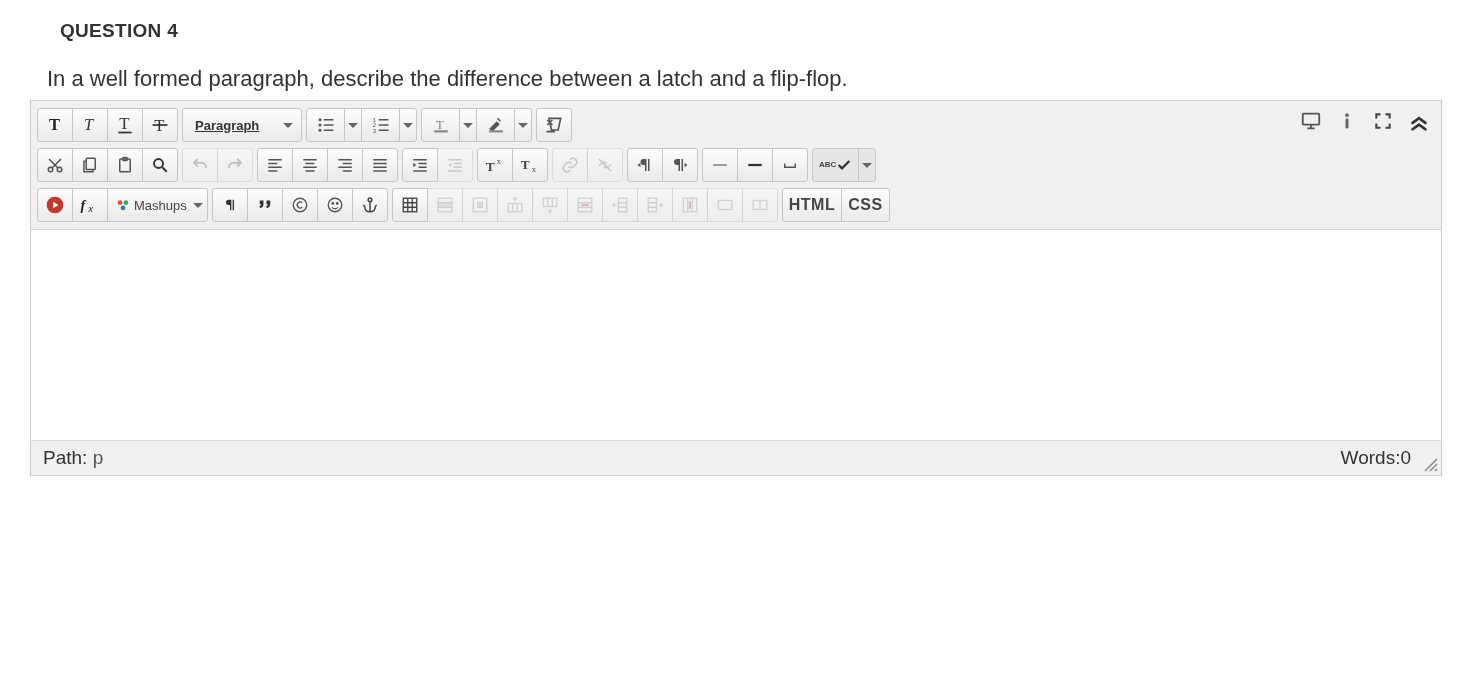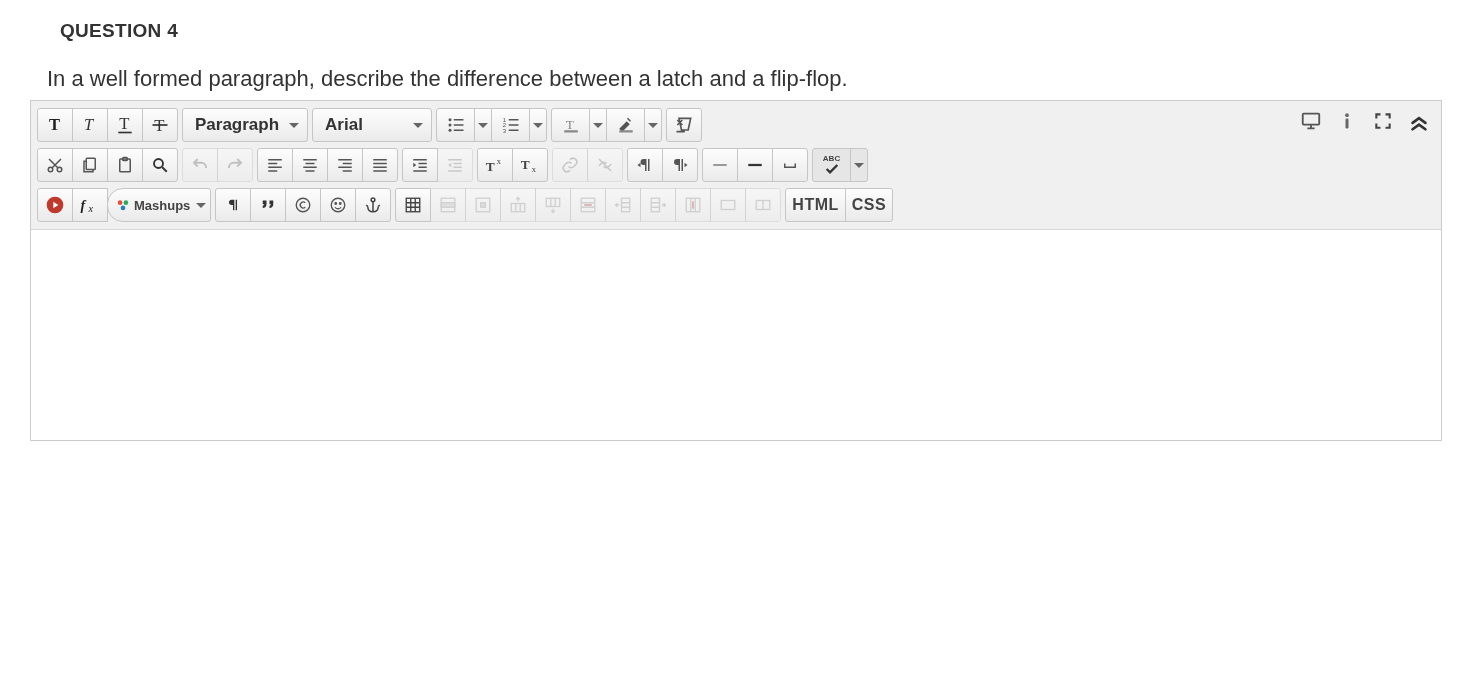--- a/index.html
+++ b/index.html
@@ -61,23 +61,24 @@
     margin-left: -1px;
   }
   .tb-group > :first-child { margin-left: 0; border-top-left-radius:3px; border-bottom-left-radius:3px;}
   .tb-group > :last-child { border-top-right-radius:3px; border-bottom-right-radius:3px;}
   .tb-btn.disabled { opacity: .45; cursor: default; }
   .tb-select {
     padding: 0 28px 0 12px;
     min-width: 120px;
     position: relative;
     font-weight: 700;
-    font-size: 17px;
+    font-size: 13px;
     justify-content: flex-start;
     color:#333;
+    text-decoration:underline;
   }
   .caret {
     position: absolute;
     right: 8px;
     width: 0; height: 0;
     border-left: 5px solid transparent;
     border-right: 5px solid transparent;
     border-top: 5px solid #666;
   }
   .tb-split {
@@ -137,25 +138,24 @@
   .resize-handle {
     position:absolute;
     right:2px; bottom:2px;
     width:16px;height:16px;
     cursor: nwse-resize;
   }
   .txt-small { font-size: 16px; font-weight:700; letter-spacing:0.5px;text-align:right; }
   .mashups-btn {
     min-width: auto;
     padding: 0 4px 0 8px;
-    font-weight:700;
+    font-weight:400;
     font-size:13px;
     gap:4px;
     position:relative;
-    border-radius:16px;
   }
 </style>
 </head>
 <body>
 
 <div class="question-title">QUESTION 4</div>
 <div class="question-prompt">In a well formed paragraph, describe the difference between a latch and a flip-flop.</div>
 
 <div class="editor-wrap">
   <div class="toolbar">
@@ -206,26 +206,20 @@
         <div class="tb-btn">
           <svg width="20" height="20" viewBox="0 0 24 24">
               <text x="5" y="19" font-family="Georgia" font-size="20" fill="#333">T</text>
               <line x1="3" y1="12" x2="21" y2="12" stroke="#333" stroke-width="2"></line>
             </svg>
         </div>
       </div>
       <div class="tb-group">
         <div class="tb-select">
           <span>Paragraph</span>
-          <span class="caret"></span>
-        </div>
-      </div>
-      <div class="tb-group">
-        <div class="tb-select">
-          <span>Arial</span>
           <span class="caret"></span>
         </div>
       </div>
       <div class="tb-group">
         <div class="tb-split">
           <div class="main">
               <svg width="18" height="18" viewBox="0 0 24 24" fill="#555">
                 <circle cx="4" cy="5" r="2"></circle>
                 <circle cx="4" cy="12" r="2"></circle>
                 <circle cx="4" cy="19" r="2"></circle>
@@ -440,21 +434,21 @@
             </svg>
           </div>
         <div class="tb-btn">
             <svg width="18" height="18" viewBox="0 0 24 24" fill="none" stroke="#555" stroke-width="2">
               <path d="M5 10v5h14v-5"></path>
             </svg>
           </div>
       </div>
       <div class="tb-group">
         <div class="tb-split" style="background:#e6e6e6">
-          <div class="main" style="flex-direction:column;line-height:1;padding:2px 6px;">
+          <div class="main" style="flex-direction:row;line-height:1;padding:2px 6px;">
             <span style="font-size:8px;font-weight:700;color:#444">ABC</span>
             <svg width="16" height="12" viewBox="0 0 24 18" fill="none" stroke="#333" stroke-width="3.5">
                 <path d="M4 9l5 5L20 3"></path>
               </svg>
           </div>
           <div class="drop">
               <span class="caret"></span>
             </div>
         </div>
       </div>
@@ -596,13 +590,27 @@
         <div class="tb-btn">
             <span class="txt-small">CSS</span>
           </div>
       </div>
     </div>
 
   </div>
 
   <div class="editor-area" contenteditable="true" style=""></div>
 
+  <div class="statusbar">
+    <div>
+      <span>Path:</span>
+      <span style="color:#555">p</span>
+    </div>
+    <div class="status-right">
+      <span>Words:</span><span>0</span>
+    </div>
+    <div class="resize-handle">
+      <svg width="16" height="16" viewBox="0 0 16 16">
+          <path d="M14 2L2 14M14 7L7 14M14 12l-2 2" stroke="#888" stroke-width="1.5"></path>
+        </svg>
+    </div>
+  </div>
 </div>
 
 </body></html>

